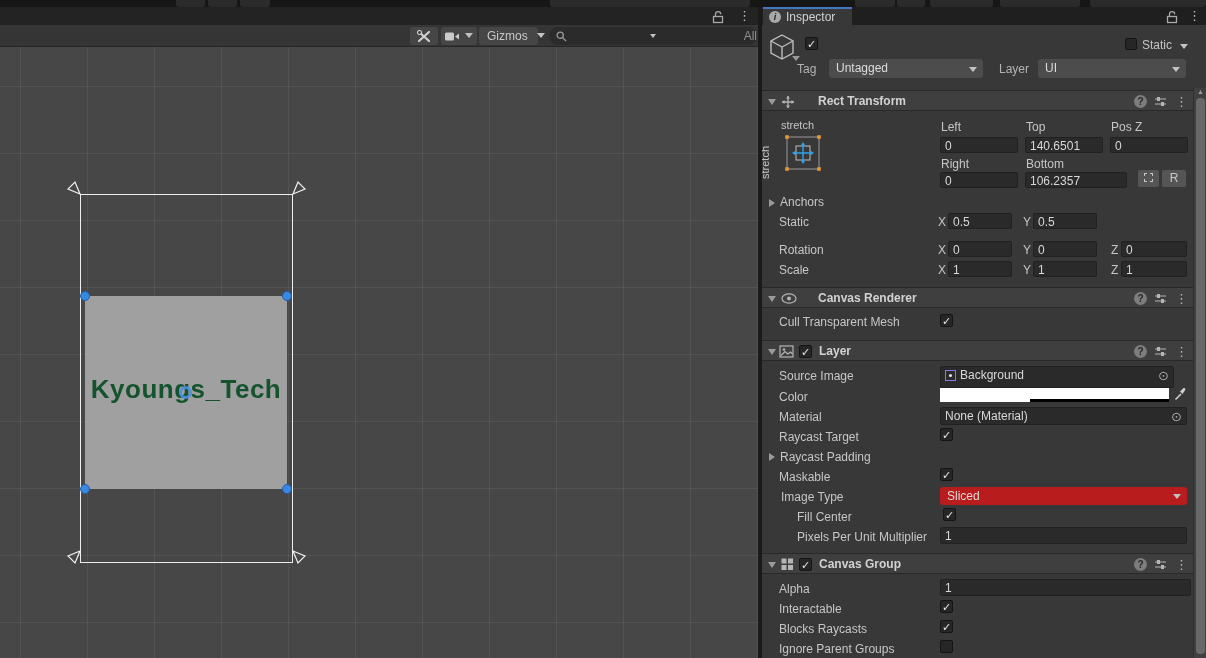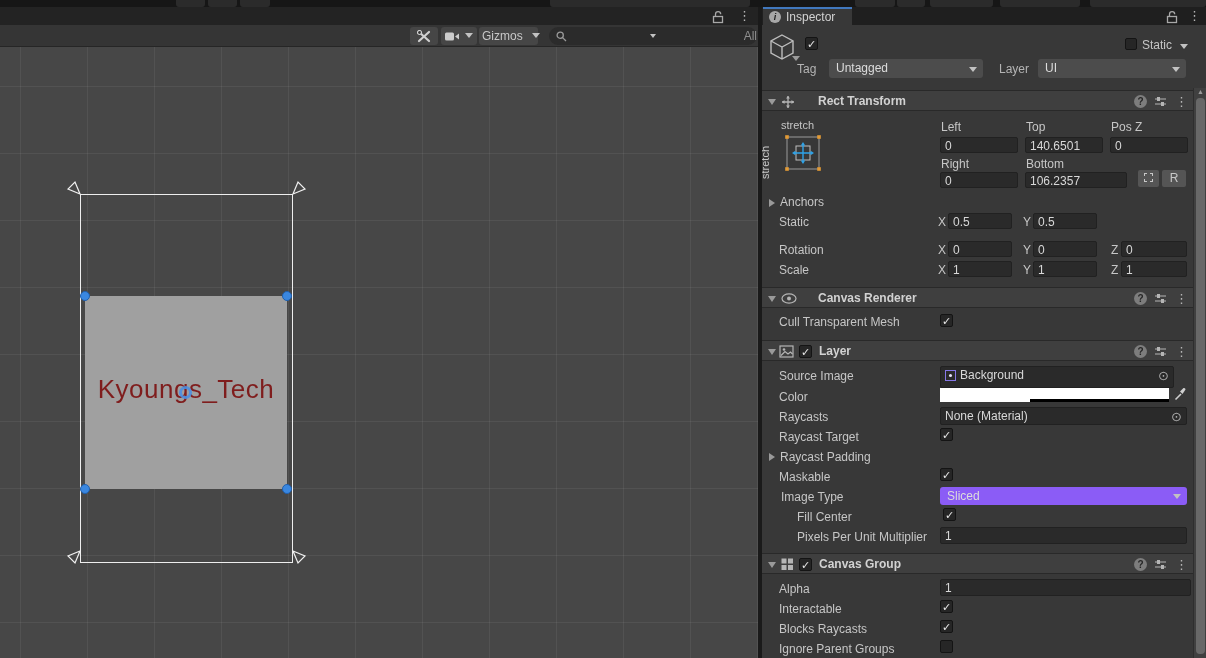--- a/index.html
+++ b/index.html
@@ -20,21 +20,21 @@
   #scene-toolbar { left:0; top:25px; width:758px; height:22px; background:#353535; border-bottom:1px solid #262626; }
   .scene-btn { position:absolute; top:2px; height:18px; background:#464646; border-radius:3px; display:flex; align-items:center; justify-content:center; color:#c8c8c8; }
   #scene-viewport {
     left:0; top:47px; width:758px; height:611px; background:#474747;
     background-image:linear-gradient(to right, rgba(255,255,255,0.06) 1px, transparent 1px),
                      linear-gradient(to bottom, rgba(255,255,255,0.06) 1px, transparent 1px);
     background-size:67px 67px; background-position:20px 39px;
   }
   #outer-rect { left:80px; top:194px; width:213px; height:369px; border:1px solid #eeeeee; }
   #ui-panel { left:85px; top:296px; width:202px; height:193px; background:rgba(163,163,163,0.96); display:flex; align-items:center; justify-content:center; }
-  #panel-text { color:#7f1d1d; font-size:26px; letter-spacing:0.5px; margin-top:-6px; }
+  #panel-text { color:#14532d; font-size:26px; letter-spacing:0.5px; margin-top:-6px;font-weight:bold; }
   .handle-dot { position:absolute; width:10px; height:10px; border-radius:50%; background:#3a87e0; border:1px solid #1f5fae; }
   #pivot-ring { left:180px; top:386px; width:13px; height:13px; border:3px solid #4b8fe2; border-radius:50%; opacity:.9; }
   .anchor-tri { position:absolute; width:16px; height:16px; }
 
   
   #divider { left:758px; top:7px; width:4px; height:651px; background:#1a1a1a; }
 
   
   #insp-tabbar { left:762px; top:7px; width:444px; height:18px; background:#1f1f1f; }
   #insp-tab { position:absolute; left:1px; top:0; width:89px; height:18px; background:#383838; border-top:2px solid #4178be; display:flex; align-items:center; gap:5px; padding-left:6px; color:#d2d2d2; }
@@ -103,21 +103,21 @@
         <circle cx="2.5" cy="2.5" r="2" fill="#353535" stroke="#d0d0d0" stroke-width="1.2"></circle>
       </svg>
     </div>
     <div class="scene-btn" style="left:441px;width:36px">
       <svg width="15" height="9" viewBox="0 0 15 9">
         <rect x="0" y="0.5" width="9" height="8" rx="1.5" fill="#cbcbcb"></rect>
         <path d="M10 4.5 L14 1.5 V7.5 Z" fill="#cbcbcb"></path>
       </svg>
       <span class="dd-caret" style="position:static;margin-left:5px"></span>
     </div>
-    <div class="scene-btn" style="left:479px;width:59px;justify-content:flex-start;padding-left:3px">
+    <div class="scene-btn" style="left:479px;width:59px;justify-content:flex-start;padding-left:8px">
       <span>Gizmos</span>
       <span style="width:1px;height:12px;background:#5a5a5a;margin:0 4px 0 5px"></span>
       <span class="dd-caret" style="position:static"></span>
     </div>
     <div class="scene-btn" style="left:549px;width:208px;background:#2b2b2b;border-radius:9px;justify-content:space-between;padding-left:7px">
       <svg width="11" height="11" viewBox="0 0 11 11">
         <circle cx="4.2" cy="4.2" r="3.1" fill="none" stroke="#9a9a9a" stroke-width="1.3"></circle>
         <path d="M6.6 6.6 L10 10" stroke="#9a9a9a" stroke-width="1.3"></path>
       </svg>
       <span class="dd-caret" style="position:static;margin:0 6px 0 2px;border-top-width:4px;border-left-width:3px;border-right-width:3px"></span>
@@ -303,37 +303,37 @@
     <div id="color-swatch">
       <span id="alpha-bar">
           <span id="alpha-fill"></span>
         </span>
     </div>
     <svg class="abs" style="left:412px;top:362px" width="13" height="14" viewBox="0 0 13 14">
       <path d="M1.5 12.5 L7 7" stroke="#cfcfcf" stroke-width="1.6"></path>
       <path d="M6 4.5 L8.5 7 L11.5 2.5 A1.6 1.6 0 0 0 9.5 1 Z" fill="#cfcfcf"></path>
     </svg>
 
-    <span class="ilabel" style="left:17px;top:385px">Raycasts</span>
+    <span class="ilabel" style="left:17px;top:385px">Material</span>
     <div class="field" style="left:178px;top:382px;width:247px;height:18px">
       <span>None (Material)</span>
       <span class="picker-glyph" style="right:4px;top:2px">⊙</span>
     </div>
 
     <span class="ilabel" style="left:17px;top:405px">Raycast Target</span>
     <span class="checkbox" style="left:178px;top:403px">✓</span>
 
     <span class="fold-closed" style="left:7px;top:428px"></span>
     <span class="ilabel" style="left:18px;top:425px">Raycast Padding</span>
 
     <span class="ilabel" style="left:17px;top:445px">Maskable</span>
     <span class="checkbox" style="left:178px;top:443px">✓</span>
 
     <span class="ilabel" style="left:19px;top:465px">Image Type</span>
-    <div class="dropdown" style="left:178px;top:462px;width:247px;height:18px;background:#8b5cf6">
+    <div class="dropdown" style="left:178px;top:462px;width:247px;height:18px;background:#b91c1c">
       <span>Sliced</span><span class="dd-caret"></span>
     </div>
 
     <span class="ilabel" style="left:35px;top:485px">Fill Center</span>
     <span class="checkbox" style="left:181px;top:483px">✓</span>
 
     <span class="ilabel" style="left:35px;top:505px">Pixels Per Unit Multiplier</span>
     <div class="field" style="left:178px;top:502px;width:247px;height:17px">1</div>
 
     <div class="section-header" style="top:528px">

